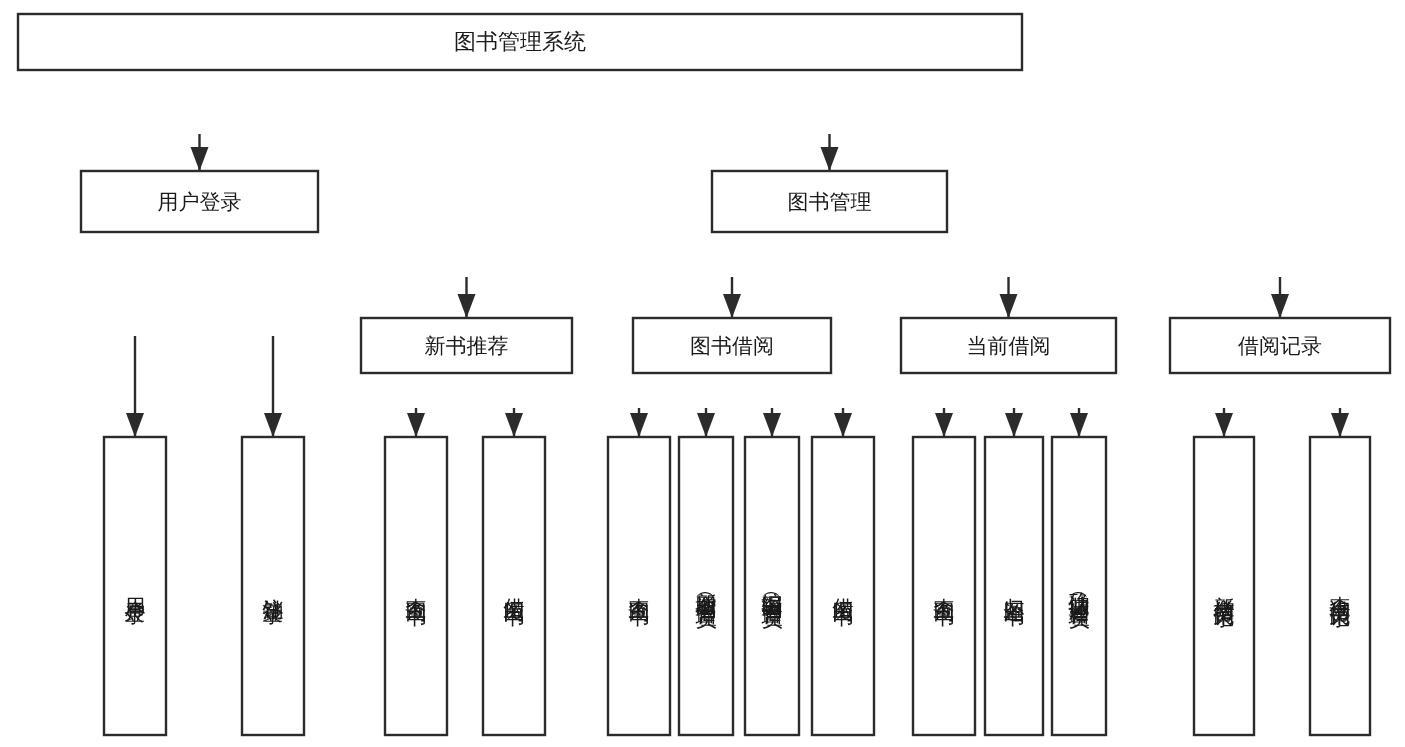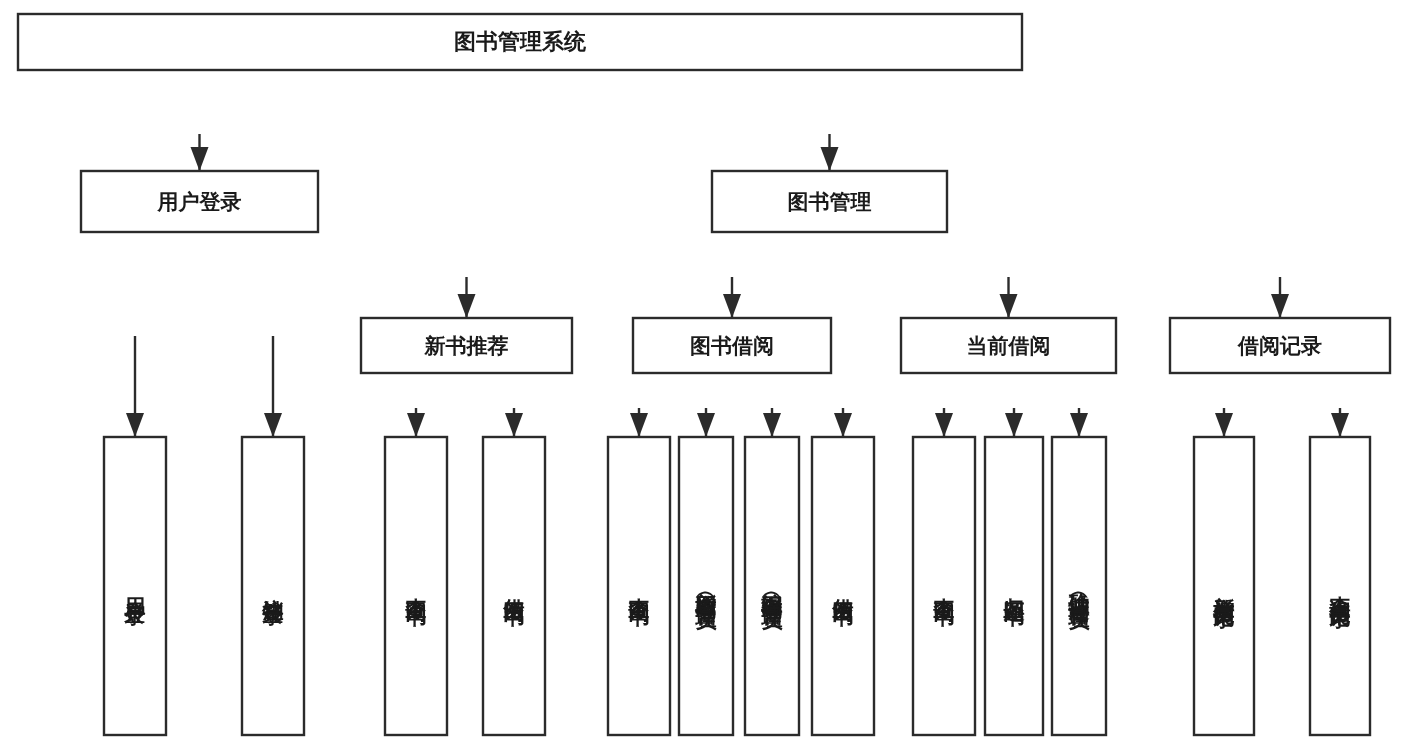--- a/index.html
+++ b/index.html
@@ -11,21 +11,20 @@
     width: 1405px;
     height: 747px;
     font-family: "DejaVu Sans", "Liberation Sans", sans-serif;
     overflow: hidden;
   }
   #diagram-root {
     position: relative;
     width: 1405px;
     height: 597px;
     background: #ffffff;
-    font-weight: bold;
   }
   svg.flow {
     position: absolute;
     left: 0;
     top: 0;
     width: 1405px;
     height: 747px;
   }
   .node-rect {
     fill: #ffffff;

